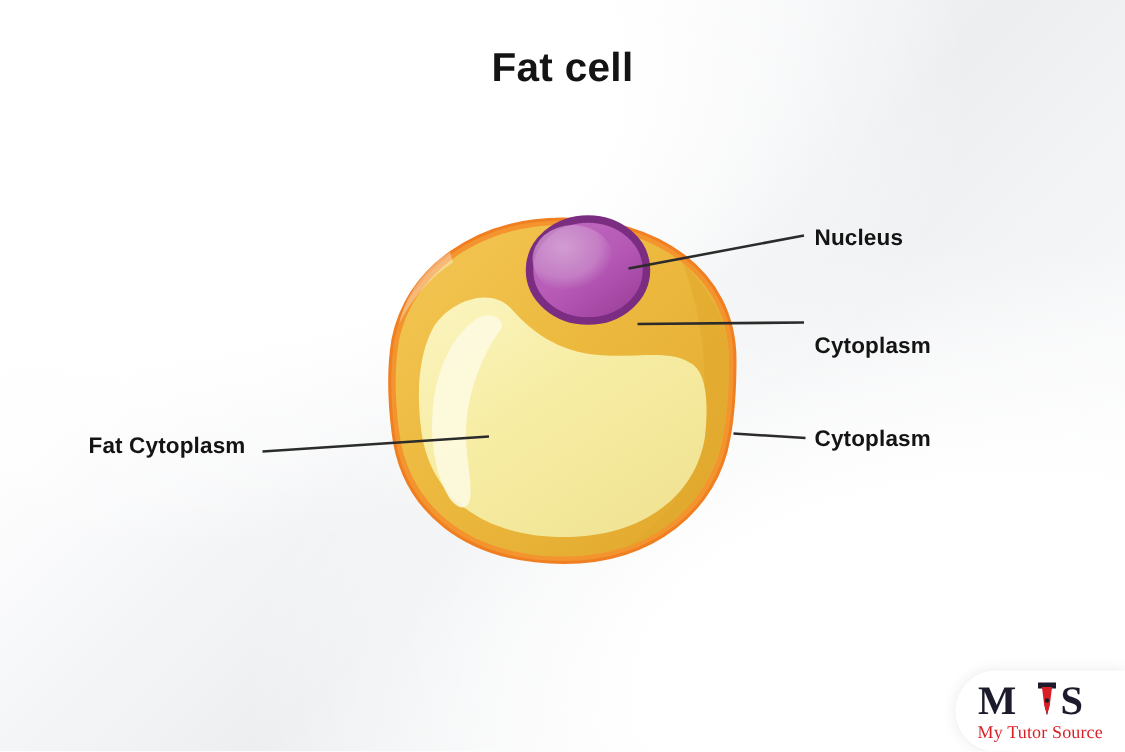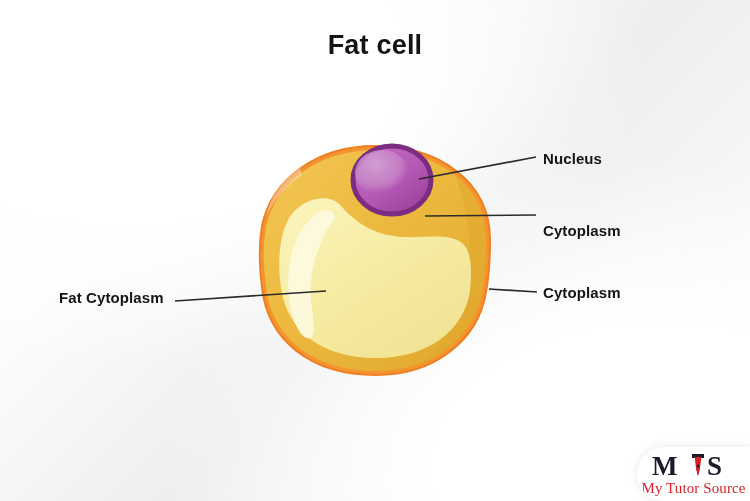--- a/index.html
+++ b/index.html
@@ -70,21 +70,21 @@
     flex-direction: column;
     align-items: center;
     justify-content: center;
   }
   .logo-mark {
     display: block;
     line-height: 1;
   }
   #logo-tagline {
     font-family: "Liberation Serif", serif;
-    font-size: 15px;
+    font-size: 12px;
     color: #d81f26;
     margin-top: 1px;
     letter-spacing: 0.1px;
     white-space: nowrap;
   }
 </style>
 </head>
 <body>
 
 <div id="stage">

